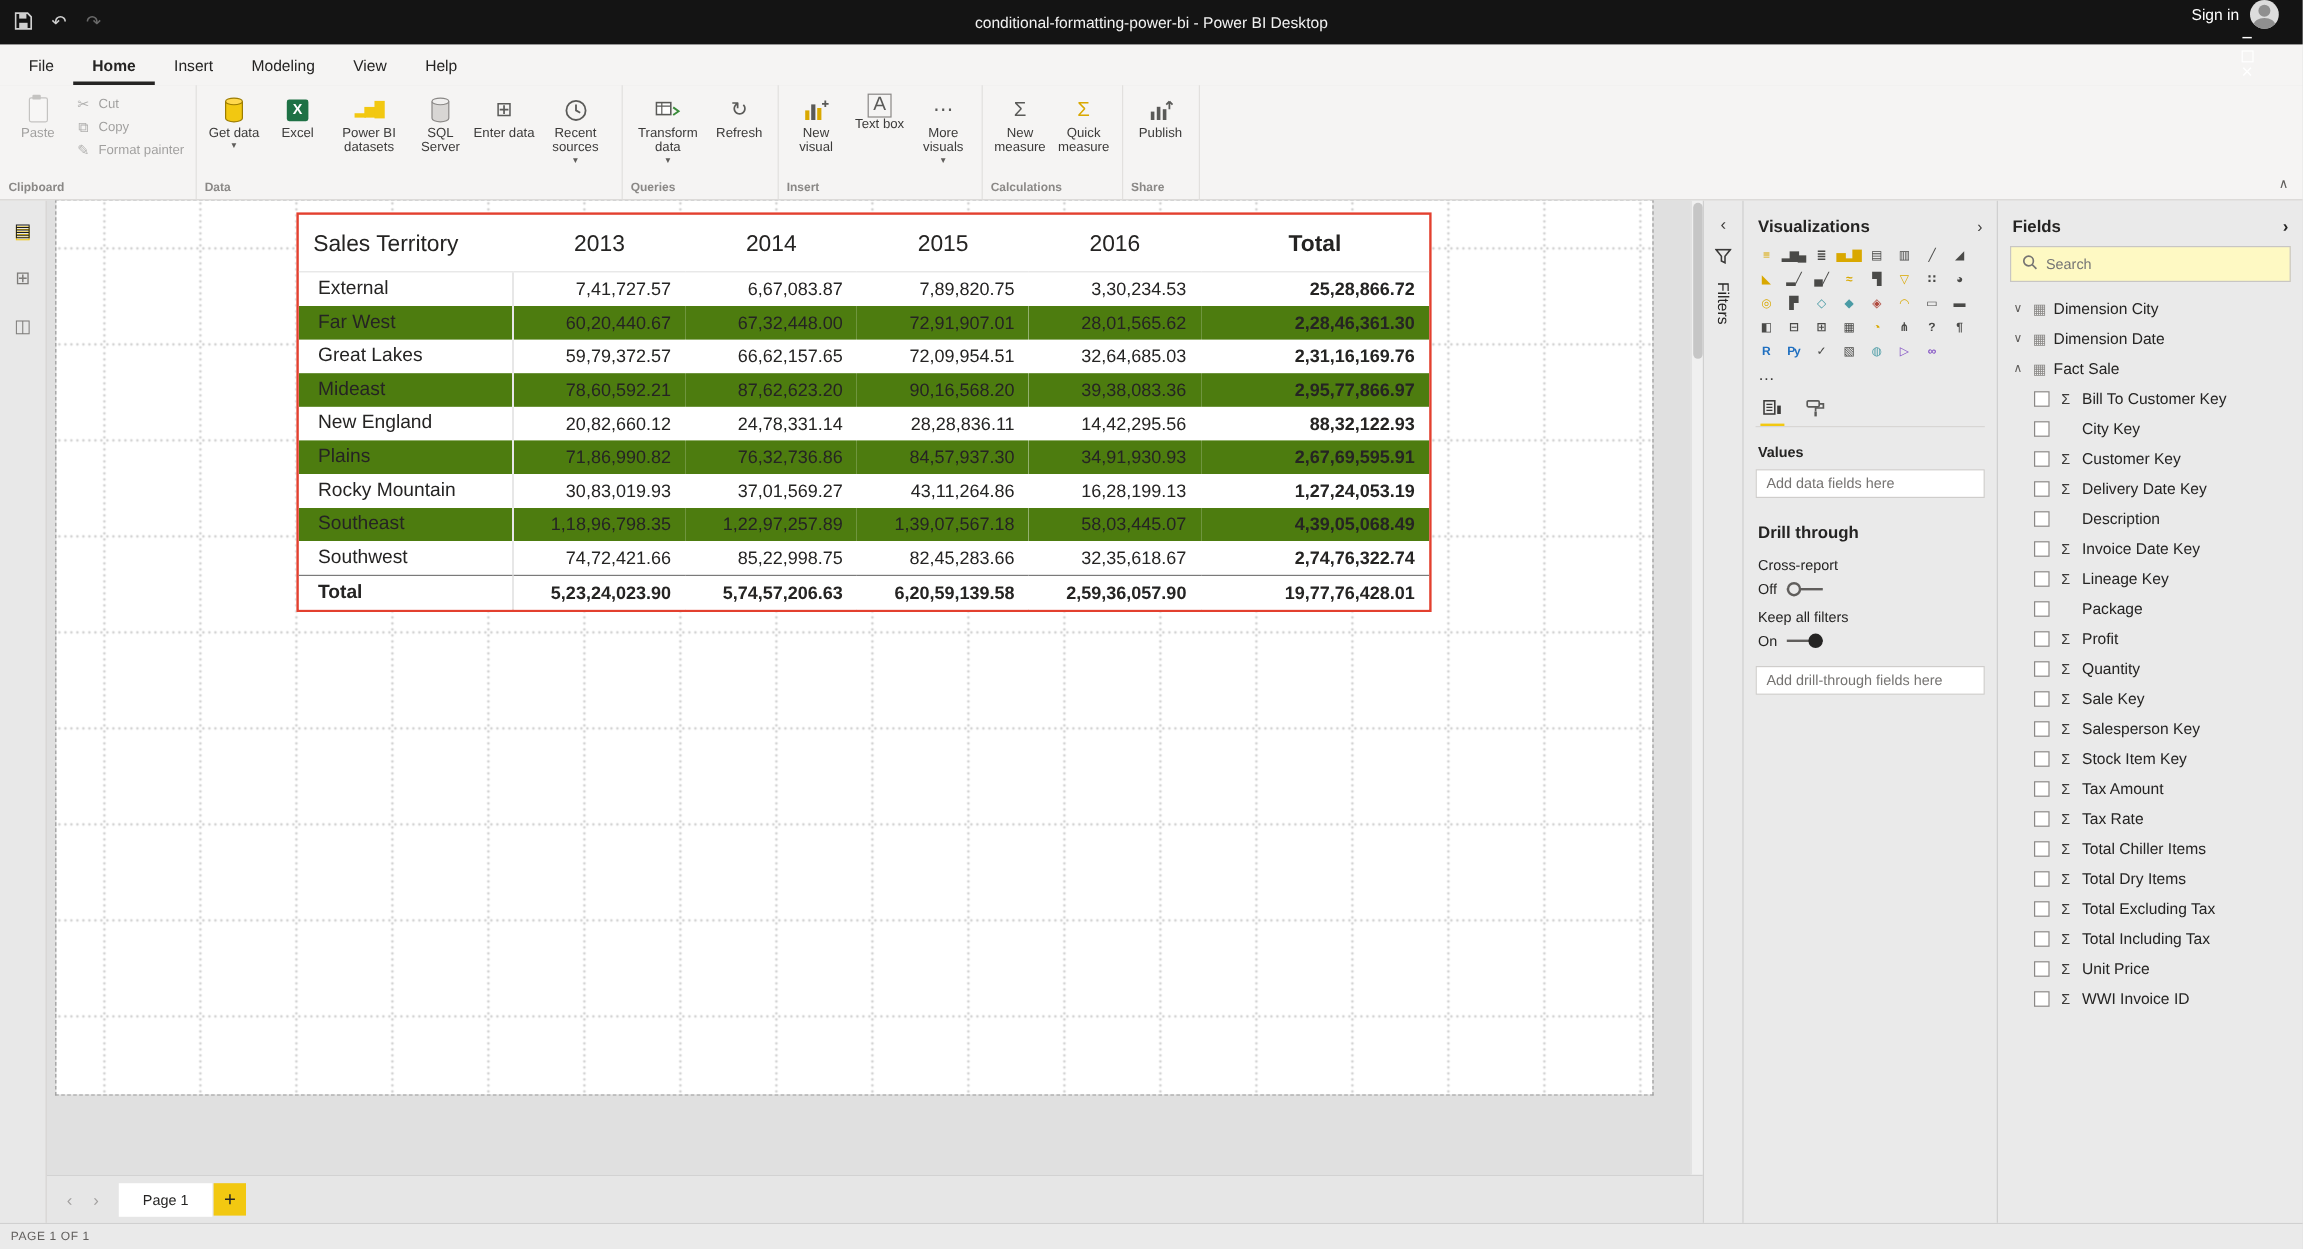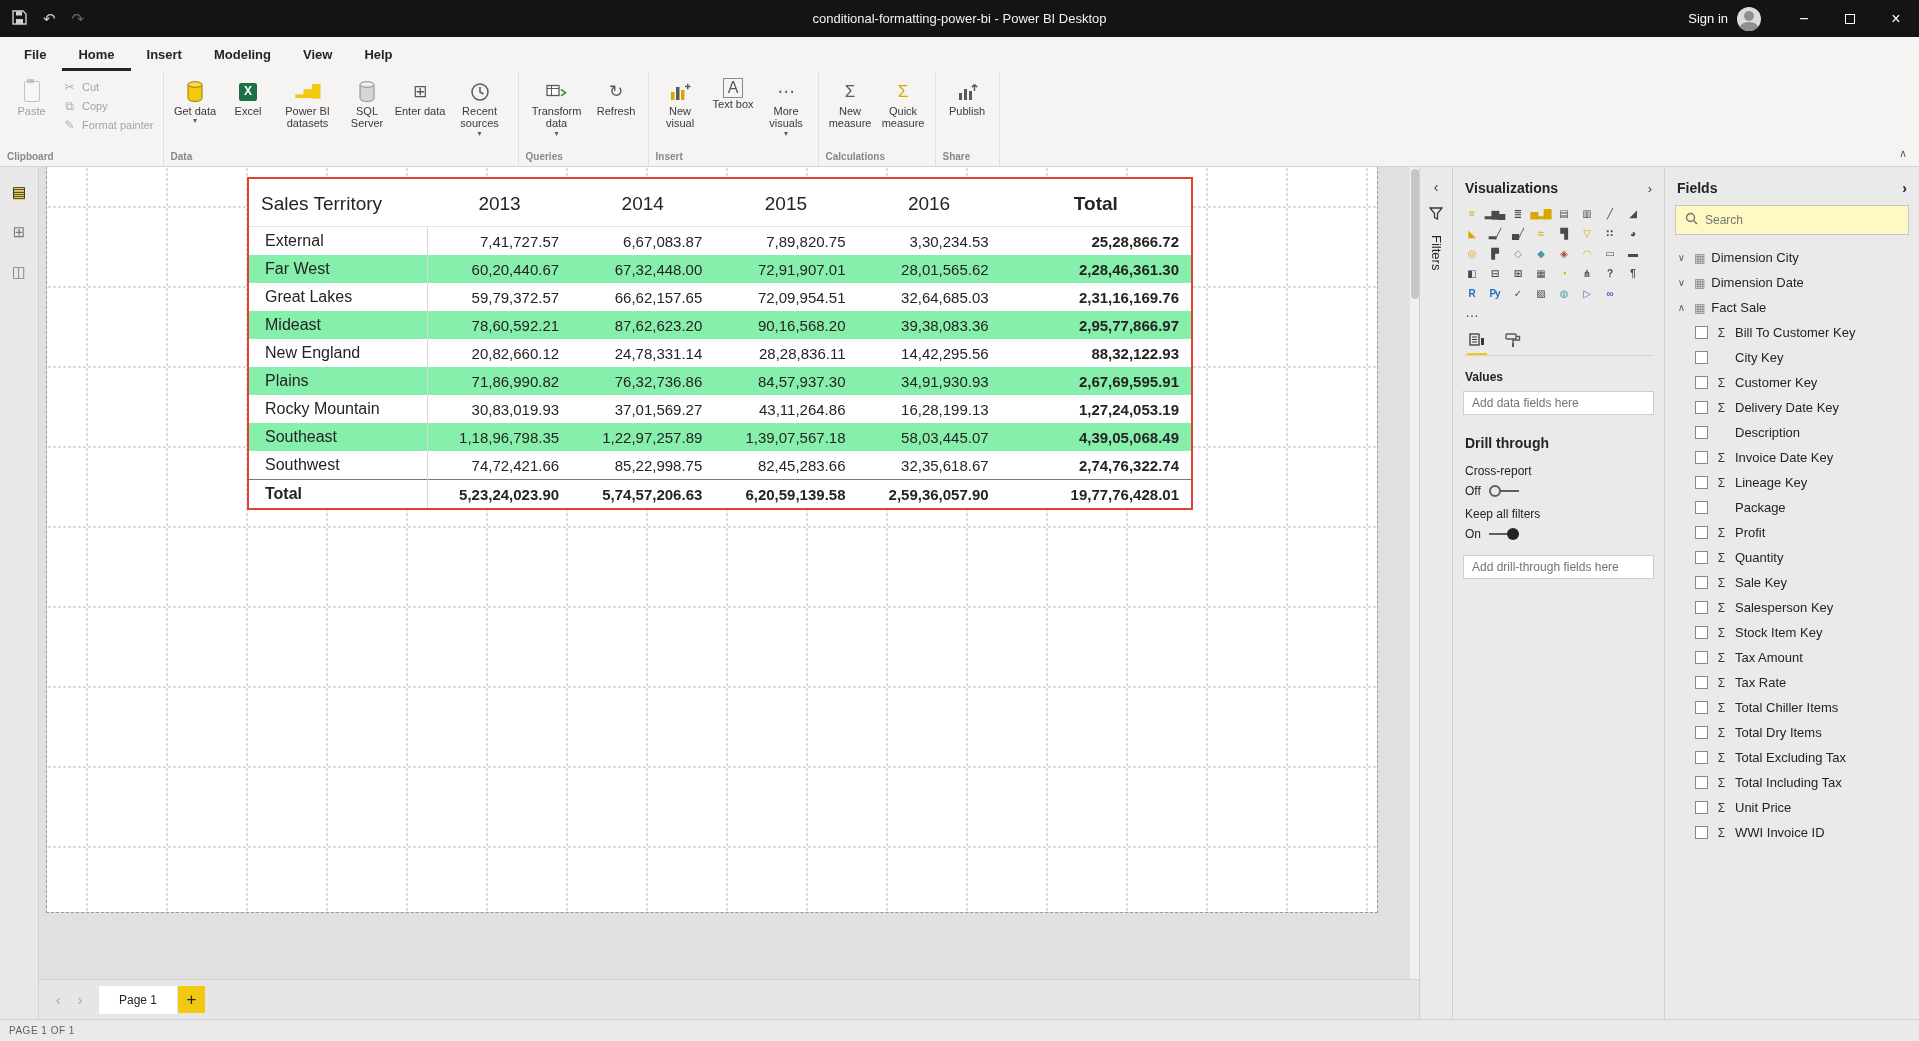--- a/index.html
+++ b/index.html
@@ -5,31 +5,31 @@
   *{box-sizing:border-box;margin:0;padding:0;}
   body{width:1919px;height:1041px;overflow:hidden;background:#e0e0e0;color:#252423;
        font-family:"Liberation Sans","DejaVu Sans",sans-serif;font-size:13px;}
 
   
   .titlebar{height:37px;background:#141414;display:flex;align-items:center;position:relative;color:#ececec;}
   .tb-left{display:flex;align-items:center;gap:16px;padding-left:12px;z-index:2;}
   .tb-ic{color:#d0d0d0;font-size:15px;line-height:1;}
   .tb-ic.dis{color:#6a6a6a;}
   .tb-title{position:absolute;left:0;right:0;text-align:center;font-size:13px;color:#f2f2f2;}
-  .tb-right{margin-left:auto;display:flex;align-items:center;height:100%;z-index:2;}
+  .tb-right{margin-left:auto;display:flex;align-items:center;height:100%;z-index:2;flex-direction:column;}
   .signin{display:flex;align-items:center;gap:9px;margin-right:20px;font-size:13px;color:#fff;}
   .avatar{width:24px;height:24px;border-radius:50%;background:#dcdcdc;position:relative;overflow:hidden;}
   .avatar::before{content:"";position:absolute;left:7px;top:4px;width:10px;height:10px;border-radius:50%;background:#8f8f8f;}
   .avatar::after{content:"";position:absolute;left:3px;top:15px;width:18px;height:11px;border-radius:50% 50% 0 0;background:#8f8f8f;}
   .tb-btn{width:46px;height:100%;display:flex;align-items:center;justify-content:center;color:#fff;font-size:16px;}
   .restore-box{width:10px;height:10px;border:1px solid #fff;display:inline-block;}
 
   
   .menubar{height:34px;background:#f5f4f3;display:flex;align-items:stretch;padding-left:8px;}
-  .menu-tab{padding:0 16px;display:flex;align-items:center;font-size:13px;color:#252423;cursor:default;font-weight:bold;}
+  .menu-tab{padding:0 16px;display:flex;align-items:center;font-size:13px;color:#252423;cursor:default;}
   .menu-tab.active{font-weight:700;box-shadow:inset 0 -3px 0 #252423;}
 
   
   .ribbon{height:96px;background:#f5f4f3;border-bottom:1px solid #d6d4d2;display:flex;position:relative;}
   .rgroup{display:flex;flex-direction:column;border-right:1px solid #e2e0de;padding:2px 5px 0;}
   .rgroup .items{flex:1;display:flex;align-items:stretch;}
   .glabel{font-size:10px;color:#8a8886;padding:1px 2px 4px;font-weight:bold;}
   .rbtn{width:53px;display:flex;flex-direction:column;align-items:center;padding-top:5px;
         font-size:11px;line-height:1.12;text-align:center;color:#3b3a39;}
   .rbtn.wide{width:66px;}
@@ -64,21 +64,21 @@
 
   
   .matrix-box{position:absolute;left:200px;top:10px;width:946px;background:#fff;border:2px solid #e3402f;padding:6px 0 0;}
   .matrix{width:100%;border-collapse:collapse;table-layout:fixed;}
   .matrix th{font-size:19px;font-weight:400;padding:8px 12px 11px;text-align:center;color:#252423;border-bottom:1px solid #e3e3e3;}
   .matrix th:first-child{text-align:left;}
   .matrix th:last-child{font-weight:700;}
   .matrix td{font-size:15px;padding:5px 12px;text-align:right;white-space:nowrap;overflow:hidden;}
   .matrix td:first-child{text-align:left;font-size:16px;padding-left:16px;border-right:1px solid #d8d8d8;}
   .matrix td:last-child{font-weight:700;}
-  .matrix tr.banded td{background:#86efac;}
+  .matrix tr.banded td{background:#4d7c0f;}
   .matrix tr.totrow td{font-weight:700;border-top:1px solid #7a7a7a;background:#fff;}
   .matrix col.c-name{width:19%;} .matrix col.c-year{width:15.2%;} .matrix col.c-total{width:20.2%;}
   .annotation{position:absolute;left:200px;top:388px;width:946px;text-align:center;font-size:21px;color:#e3402f;}
 
   
   .tabbar{height:40px;background:#e6e6e6;display:flex;align-items:center;padding-left:8px;border-top:1px solid #d2d2d2;}
   .nav-ar{width:22px;text-align:center;color:#a3a1a0;font-size:14px;}
   .page-tab{background:#fff;padding:7px 20px;font-size:12px;color:#252423;margin-left:8px;}
   .add-page{width:27px;height:27px;background:#f2c811;color:#252423;font-size:17px;display:flex;
             align-items:center;justify-content:center;margin-left:1px;}

